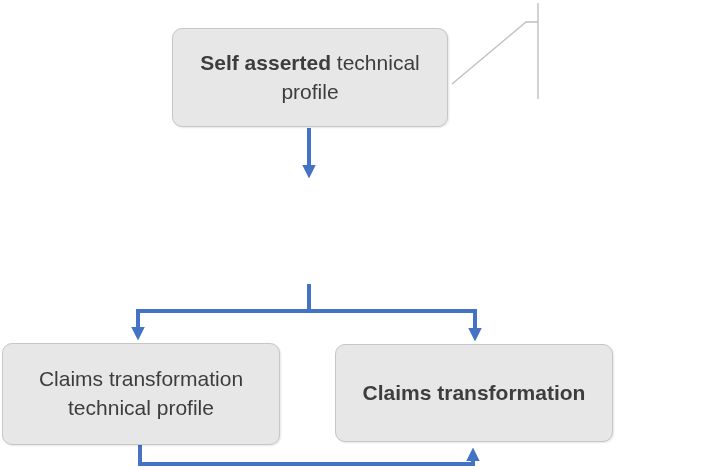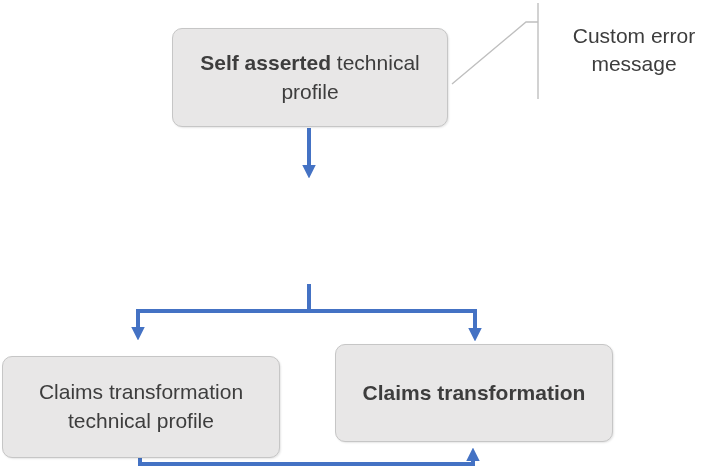--- a/index.html
+++ b/index.html
@@ -27,21 +27,21 @@
     justify-content: center;
     text-align: center;
     color: var(--text, #3D3D3D);
     font-size: 21px;
     line-height: 1.38;
     padding: 0 22px;
   }
   .node b { font-weight: bold; }
   .b1 { left: 172px; top: 28px;  width: 276px; height: 99px;  }
   .b2 { left: 171px; top: 181px; width: 277px; height: 101px; }
-  .b3 { left: 2px;   top: 343px; width: 278px; height: 102px; margin-top: 13px; }
+  .b3 { left: 2px;   top: 343px; width: 278px; height: 102px; }
   .b4 { left: 335px; top: 344px; width: 278px; height: 98px; }
   .callout-text {
     position: absolute;
     left: 545px;
     top: 22px;
     width: 178px;
     text-align: center;
     color: var(--text, #3D3D3D);
     font-size: 21px;
     line-height: 1.32;
@@ -106,15 +106,14 @@
 
 
   <div class="node b3">
     <span>Claims transformation technical profile</span>
   </div>
 
   <div class="node b4">
     <b>Claims transformation</b>
   </div>
 
-  <div class="callout-text">Custom error message</div>
 
 </div>
 
 </body></html>

